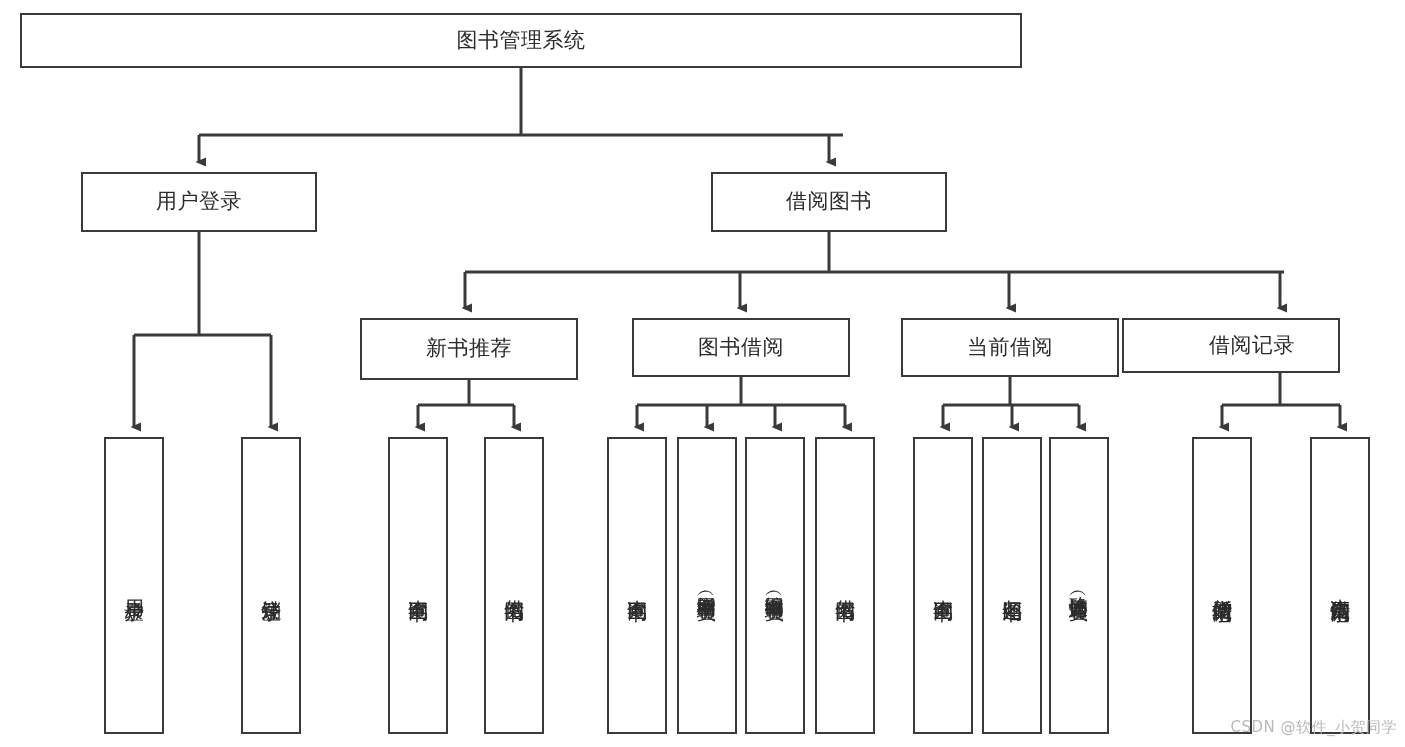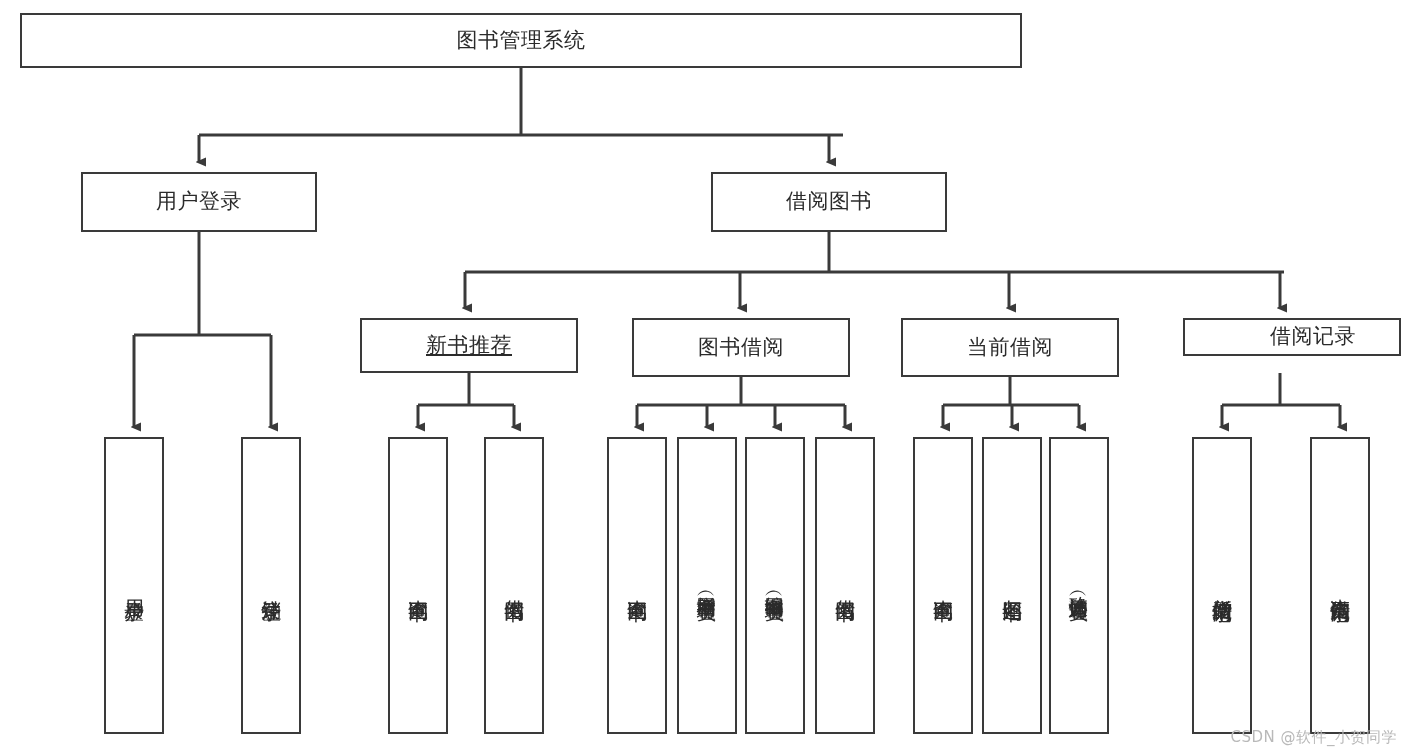--- a/index.html
+++ b/index.html
@@ -59,21 +59,21 @@
     line-height: 1.08;
     letter-spacing: 1px;
     max-height: 100%;
   }
   .node.vert.tall .lbl {
     font-size: 19px;
   }
   #watermark {
     position: absolute;
     right: 8px;
-    bottom: 0;
+    bottom: 10px;
     font-size: 15px;
     color: #b9b9b9;
     letter-spacing: 0.5px;
     user-select: none;
   }
 </style>
 </head>
 <body>
 
 <div id="canvas">
@@ -132,30 +132,30 @@
     <span class="lbl">图书管理系统</span>
   </div>
 
   <div class="node horiz" style="left:81px; top:172px; width:236px; height:60px;">
     <span class="lbl">用户登录</span>
   </div>
   <div class="node horiz" style="left:711px; top:172px; width:236px; height:60px;">
     <span class="lbl">借阅图书</span>
   </div>
 
-  <div class="node horiz" style="left:360px; top:318px; width:218px; height:55px;text-decoration:underline;">
+  <div class="node horiz" style="left:360px; top:318px; width:218px; height:62px;">
     <span class="lbl">新书推荐</span>
   </div>
   <div class="node horiz" style="left:632px; top:318px; width:218px; height:59px;">
     <span class="lbl">图书借阅</span>
   </div>
   <div class="node horiz" style="left:901px; top:318px; width:218px; height:59px;">
     <span class="lbl">当前借阅</span>
   </div>
-  <div class="node horiz" style="left:1183px; top:318px; width:218px; height:38px;padding-left:42px;">
+  <div class="node horiz" style="left:1122px; top:318px; width:218px; height:55px;padding-left:42px;">
     <span class="lbl">借阅记录</span>
   </div>
 
   <div class="node vert" style="left:104px; top:437px; width:60px; height:297px;">
     <span class="lbl">用户登录</span>
   </div>
   <div class="node vert" style="left:241px; top:437px; width:60px; height:297px;">
     <span class="lbl">注销登录</span>
   </div>
 

